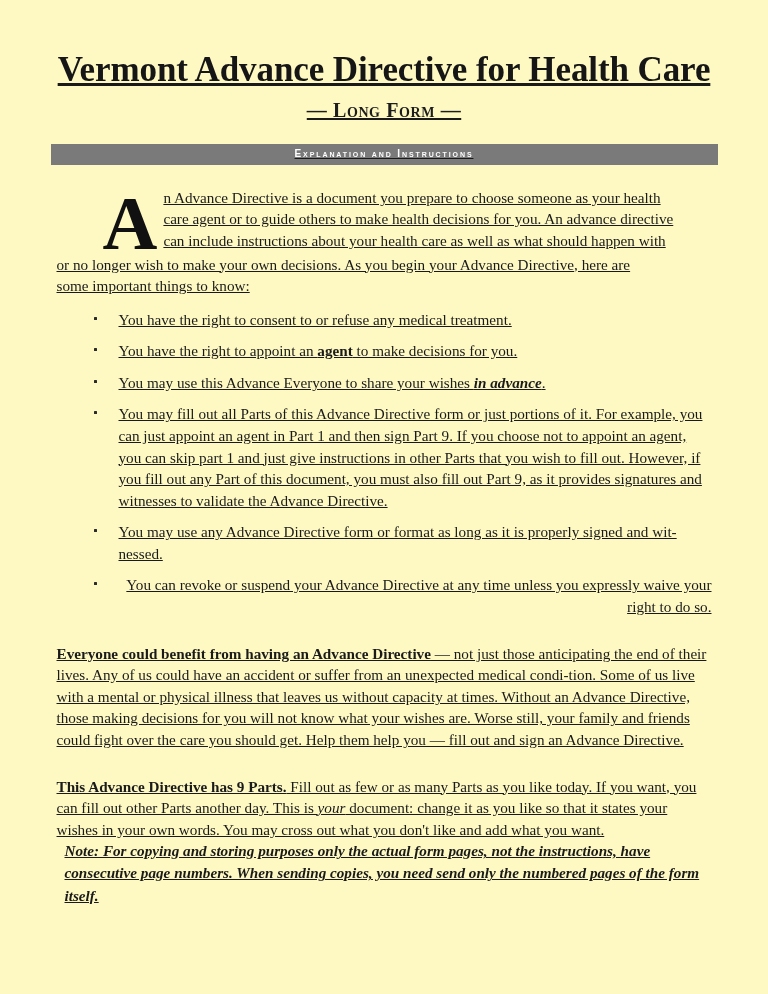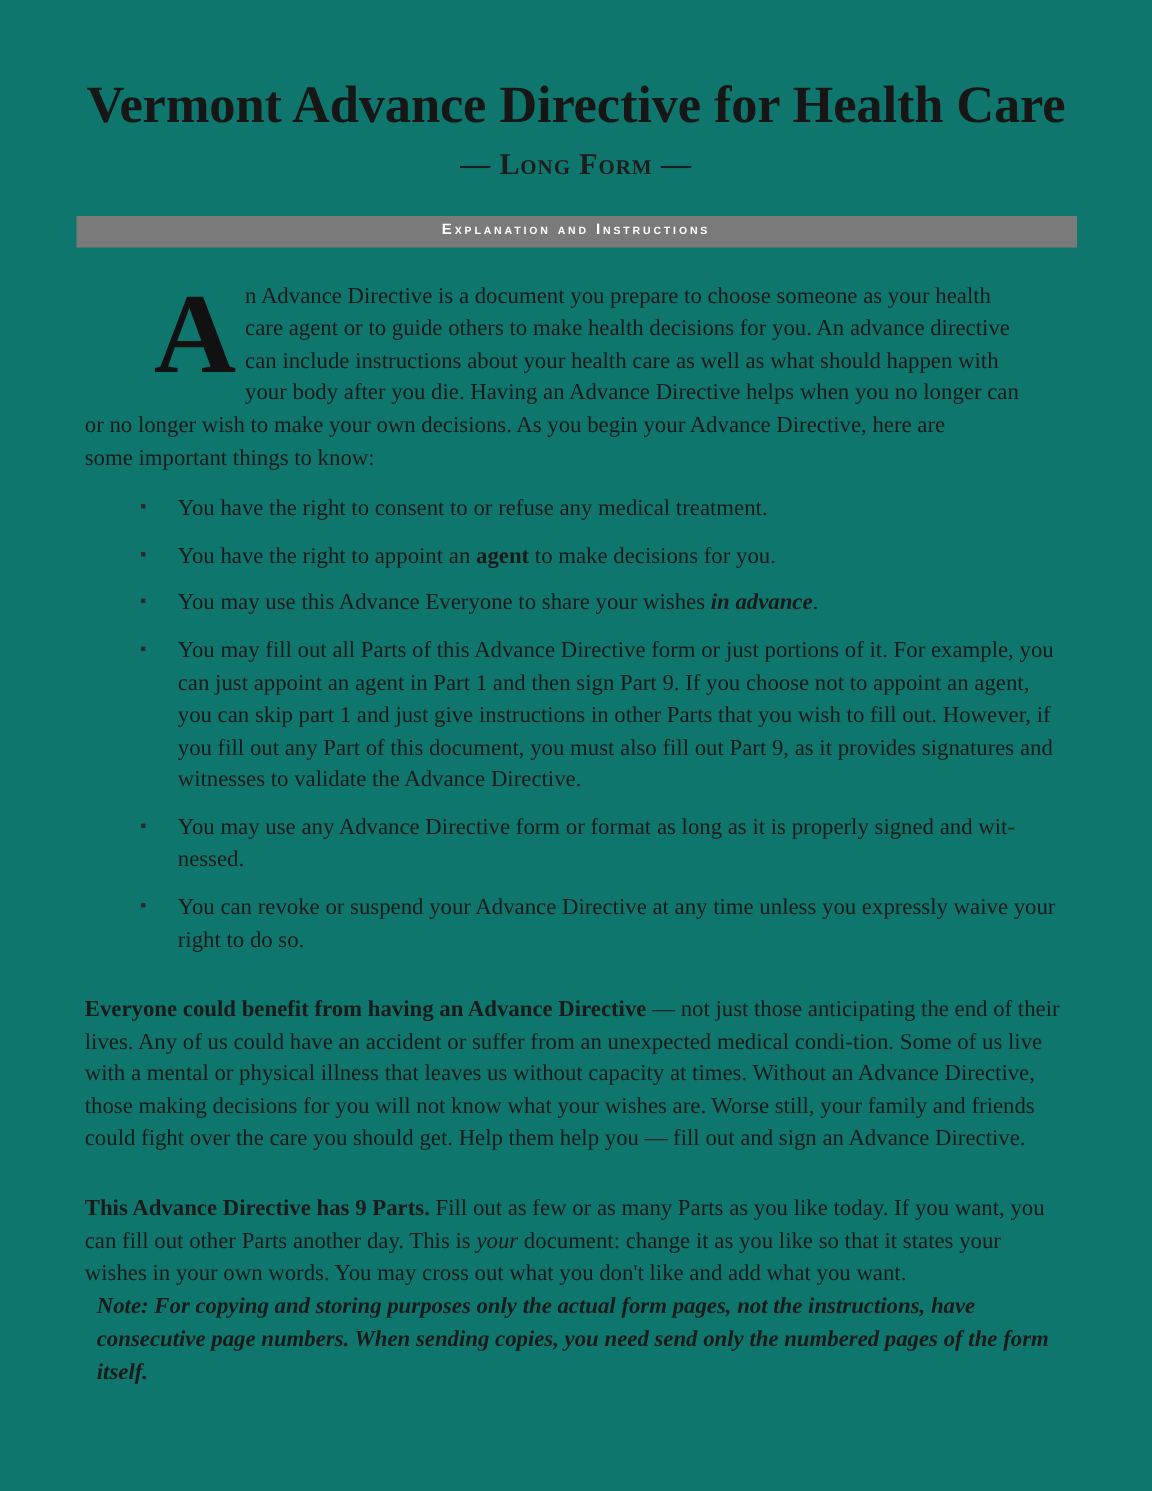--- a/index.html
+++ b/index.html
@@ -112,21 +112,21 @@
   ul.bullets {
     list-style: none;
     margin: 12px 0 0 0;
     padding: 0;
   }
   ul.bullets > li {
     position: relative;
     padding-left: 62px;
     margin-bottom: 10px;
   }
-  ul.bullets > li:last-child { margin-bottom: 12px; }
+  ul.bullets > li:last-child { margin-bottom: 12px; text-align: right; }
   ul.bullets > li .bullet-mark {
     position: absolute;
     left: 37px;
     top: 0.52em;
     width: 3px;
     height: 3px;
     background: #2a2a2a;
     border-radius: 0.5px;
   }
 
@@ -145,39 +145,38 @@
     line-height: 1.46;
   }
 
   b, strong { font-weight: 700; }
   i, em { font-style: italic; }
   .bi { font-weight: 700; font-style: italic; text-align: center; }
 </style>
 </head>
 <body>
 
-<div class="page" style="background: #0f766e;">
+<div class="page" style="background: #fef9c3; text-decoration: underline;">
 
   <div class="title-block">
     <h1 class="doc-title">Vermont Advance Directive for Health Care</h1>
     <div class="doc-subtitle">— Long Form —</div>
   </div>
 
   <div class="section-bar" style="background: rgb(122, 122, 122);">
     <span class="section-bar-label" style="color: rgb(255, 255, 255);">Explanation and Instructions</span>
   </div>
 
   <div class="content">
 
     <div class="intro">
       <span class="dropcap">A</span>
       <p class="intro-indented">n Advance Directive is a document you prepare to choose someone as your health</p>
       <p class="intro-indented">care agent or to guide others to make health decisions for you. An advance directive</p>
       <p class="intro-indented">can include instructions about your health care as well as what should happen with</p>
-      <p class="intro-indented">your body after you die. Having an Advance Directive helps when you no longer can</p>
       <p class="intro-rest">or no longer wish to make your own decisions. As you begin your Advance Directive, here are</p>
       <p class="intro-rest">some important things to know:</p>
     </div>
 
     <ul class="bullets" id="bullet-list">
         <li><span class="bullet-mark"></span><span><span>You have the right to consent to or refuse any medical treatment.</span></span></li>
         <li><span class="bullet-mark"></span><span><span>You have the right to appoint an </span><b>agent</b><span> to make decisions for you.</span></span></li>
         <li><span class="bullet-mark"></span><span><span>You may use this Advance Everyone to share your wishes </span><span class="bi">in advance</span><span>.</span></span></li>
         <li><span class="bullet-mark"></span><span><span>You may fill out all Parts of this Advance Directive form or just portions of it. For example, you can just appoint an agent in Part 1 and then sign Part 9. If you choose not to appoint an agent, you can skip part 1 and just give instructions in other Parts that you wish to fill out. However, if you fill out any Part of this document, you must also fill out Part 9, as it provides signatures and witnesses to validate the Advance Directive.</span></span></li>
         <li><span class="bullet-mark"></span><span><span>You may use any Advance Directive form or format as long as it is properly signed and wit-nessed.</span></span></li>

